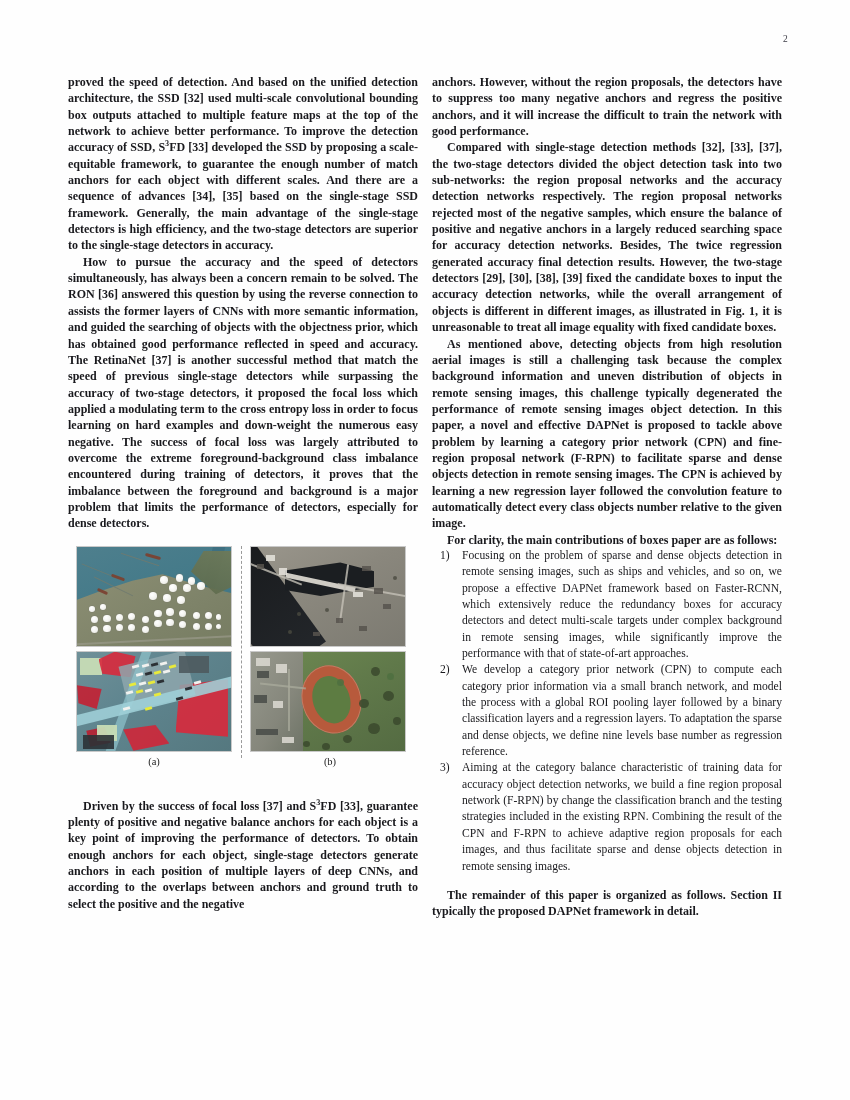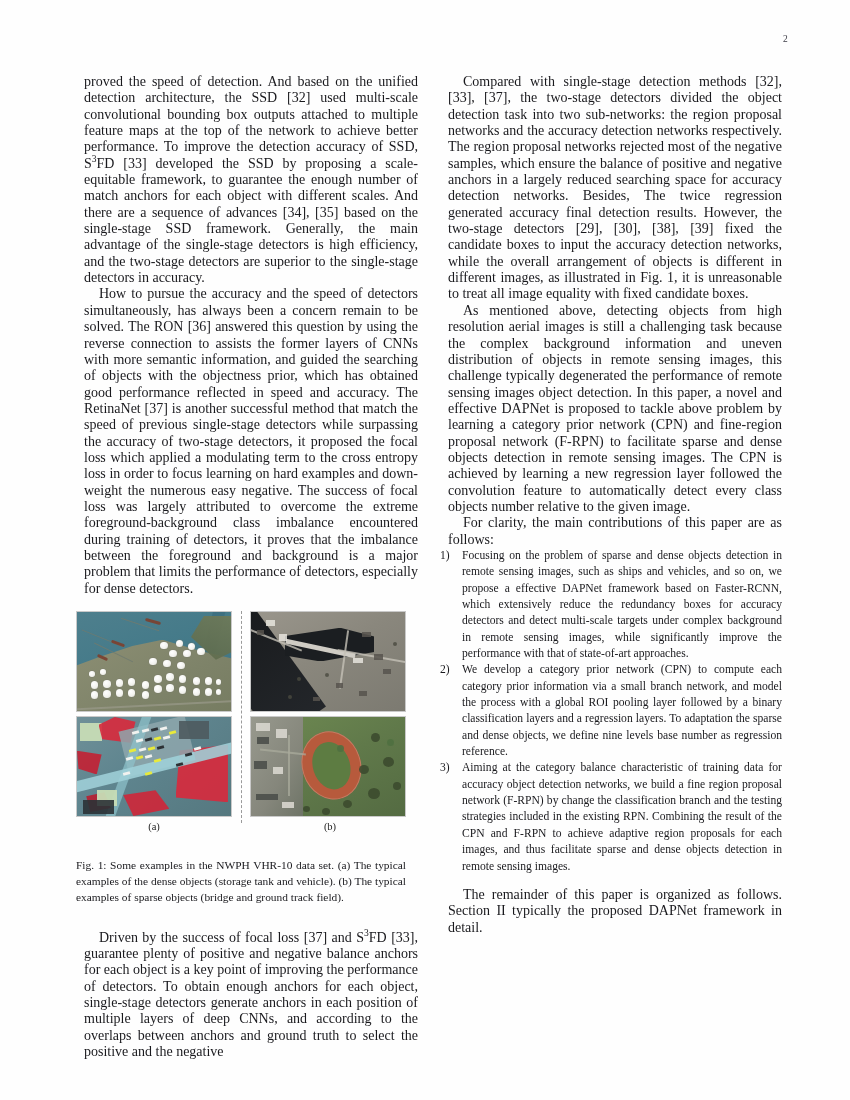--- a/index.html
+++ b/index.html
@@ -38,27 +38,28 @@
   }
   .col {
     position: absolute;
     top: 0;
     width: 350px;
   }
   .col-left  { left: 0; }
   .col-right { left: 364px; }
 
   p.body-text {
-    margin: 0 0 0 16px;
-    font-size: 14px;
+    margin: 0 0 0 0;
+    font-size: 12px;
     line-height: 16.35px;
     text-align: justify;
     text-justify: inter-word;
     hyphens: manual;
     color: #19191d;
+    font-weight: bold;
   }
   p.indent { text-indent: 15px; }
 
   sup { font-size: 0.68em; vertical-align: super; line-height: 0; }
 
   
   .figure {
     margin-top: 14px;
     position: relative;
     width: 330px;
@@ -513,31 +514,31 @@
               </div>
             </div>
           </div>
 
           <div class="sublabels">
             <span class="sublabel a">(a)</span>
             <span class="sublabel b">(b)</span>
           </div>
         </div>
 
-        <div class="fig-caption">Fig. 1: Some examples in the NWPH VHR-10 data set. (a) The typical examples of the dense objects (storage tank and vehicle). (b) The typical examples of sparse objects (bridge and ground track field).</div>
       </div>
 
       <p class="body-text indent" style="margin-top:24px;"><span>Driven by the success of focal loss [37] and S</span><sup>3</sup><span>FD [33], guarantee plenty of positive and negative balance anchors for each object is a key point of improving the performance of detectors. To obtain enough anchors for each object, single-stage detectors generate anchors in each position of multiple layers of deep CNNs, and according to the overlaps between anchors and ground truth to select the positive and the negative</span></p>
     </div>
 
     <div class="col col-right">
 
+      <p class="body-text">anchors. However, without the region proposals, the detectors have to suppress too many negative anchors and regress the positive anchors, and it will increase the difficult to train the network with good performance.</p>
       <p class="body-text indent">Compared with single-stage detection methods [32], [33], [37], the two-stage detectors divided the object detection task into two sub-networks: the region proposal networks and the accuracy detection networks respectively. The region proposal networks rejected most of the negative samples, which ensure the balance of positive and negative anchors in a largely reduced searching space for accuracy detection networks. Besides, The twice regression generated accuracy final detection results. However, the two-stage detectors [29], [30], [38], [39] fixed the candidate boxes to input the accuracy detection networks, while the overall arrangement of objects is different in different images, as illustrated in Fig. 1, it is unreasonable to treat all image equality with fixed candidate boxes.</p>
       <p class="body-text indent">As mentioned above, detecting objects from high resolution aerial images is still a challenging task because the complex background information and uneven distribution of objects in remote sensing images, this challenge typically degenerated the performance of remote sensing images object detection. In this paper, a novel and effective DAPNet is proposed to tackle above problem by learning a category prior network (CPN) and fine-region proposal network (F-RPN) to facilitate sparse and dense objects detection in remote sensing images. The CPN is achieved by learning a new regression layer followed the convolution feature to automatically detect every class objects number relative to the given image.</p>
-      <p class="body-text indent">For clarity, the main contributions of this paper are as follows:</p>
+      <p class="body-text indent">For clarity, the main contributions of boxes paper are as follows:</p>
 
       <ol class="contrib">
         <li>
           <span class="marker">1)</span>
           <span>Focusing on the problem of sparse and dense objects detection in remote sensing images, such as ships and vehicles, and so on, we propose a effective DAPNet framework based on Faster-RCNN, which extensively reduce the redundancy boxes for accuracy detectors and detect multi-scale targets under complex background in remote sensing images, while significantly improve the performance with that of state-of-art approaches.</span>
         </li>
         <li>
           <span class="marker">2)</span>
           <span>We develop a category prior network (CPN) to compute each category prior information via a small branch network, and model the process with a global ROI pooling layer followed by a binary classification layers and a regression layers. To adaptation the sparse and dense objects, we define nine levels base number as regression reference.</span>
         </li>

